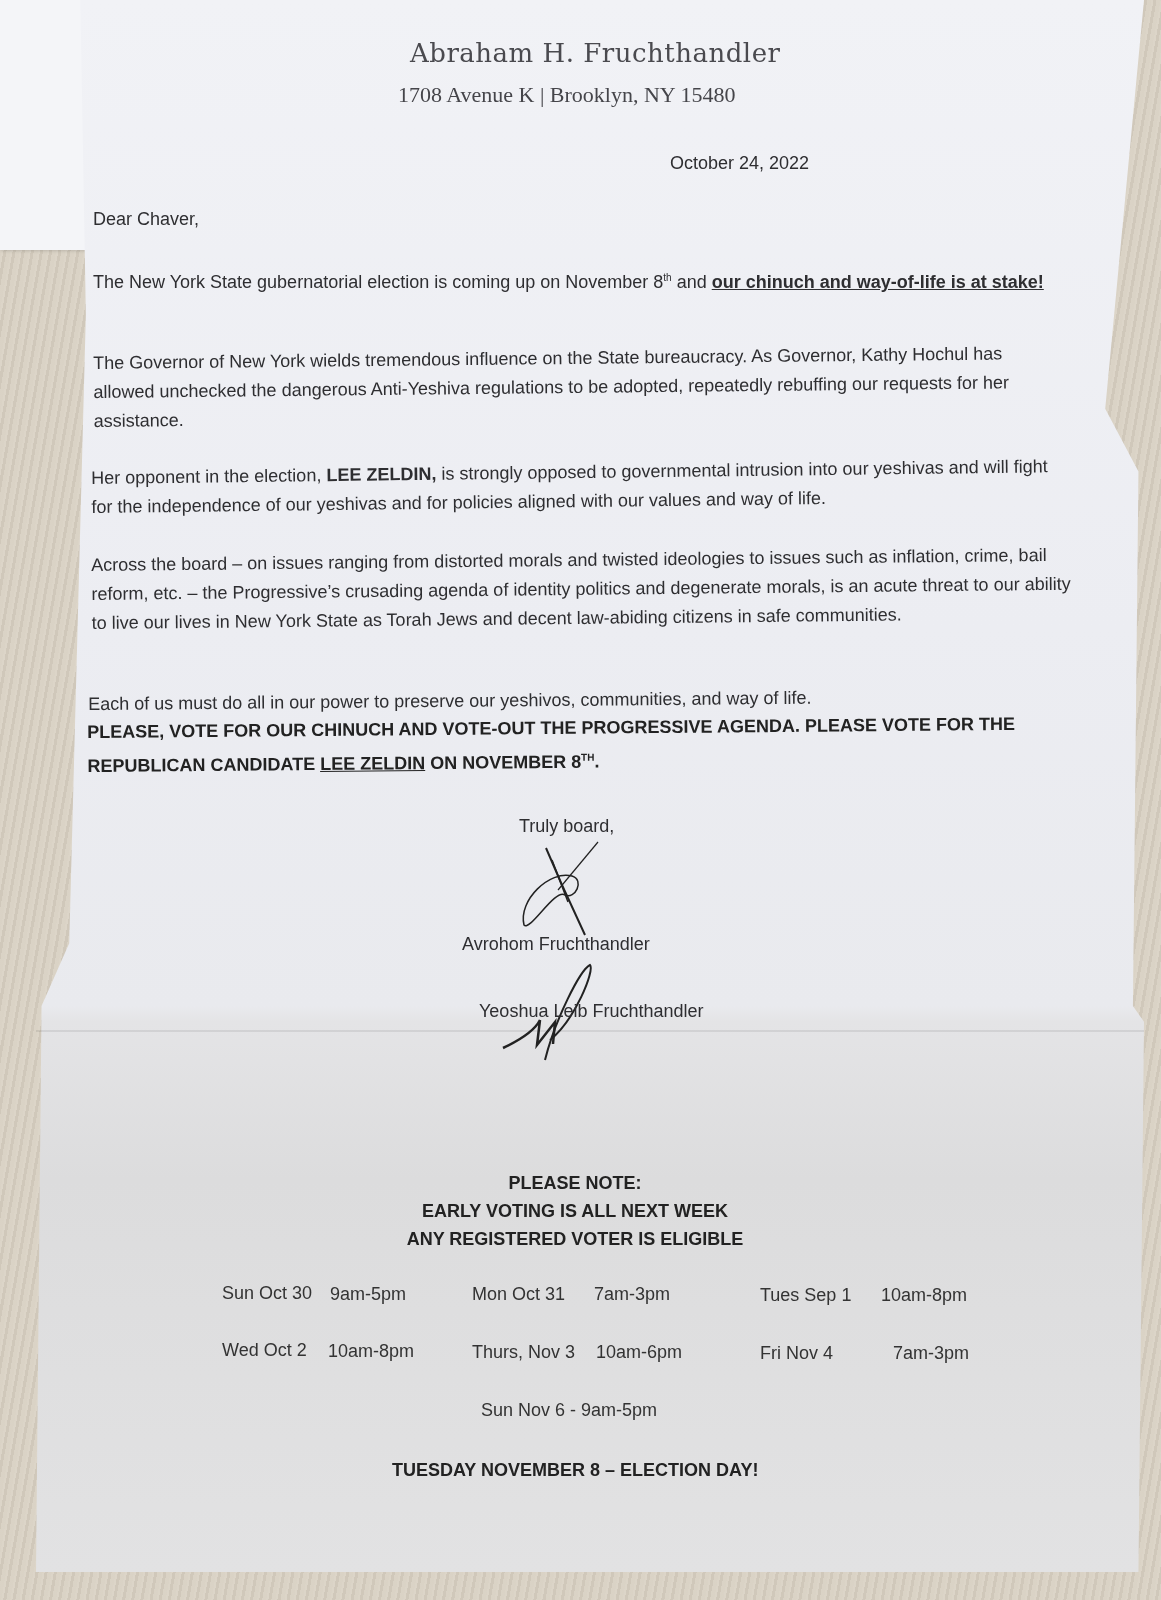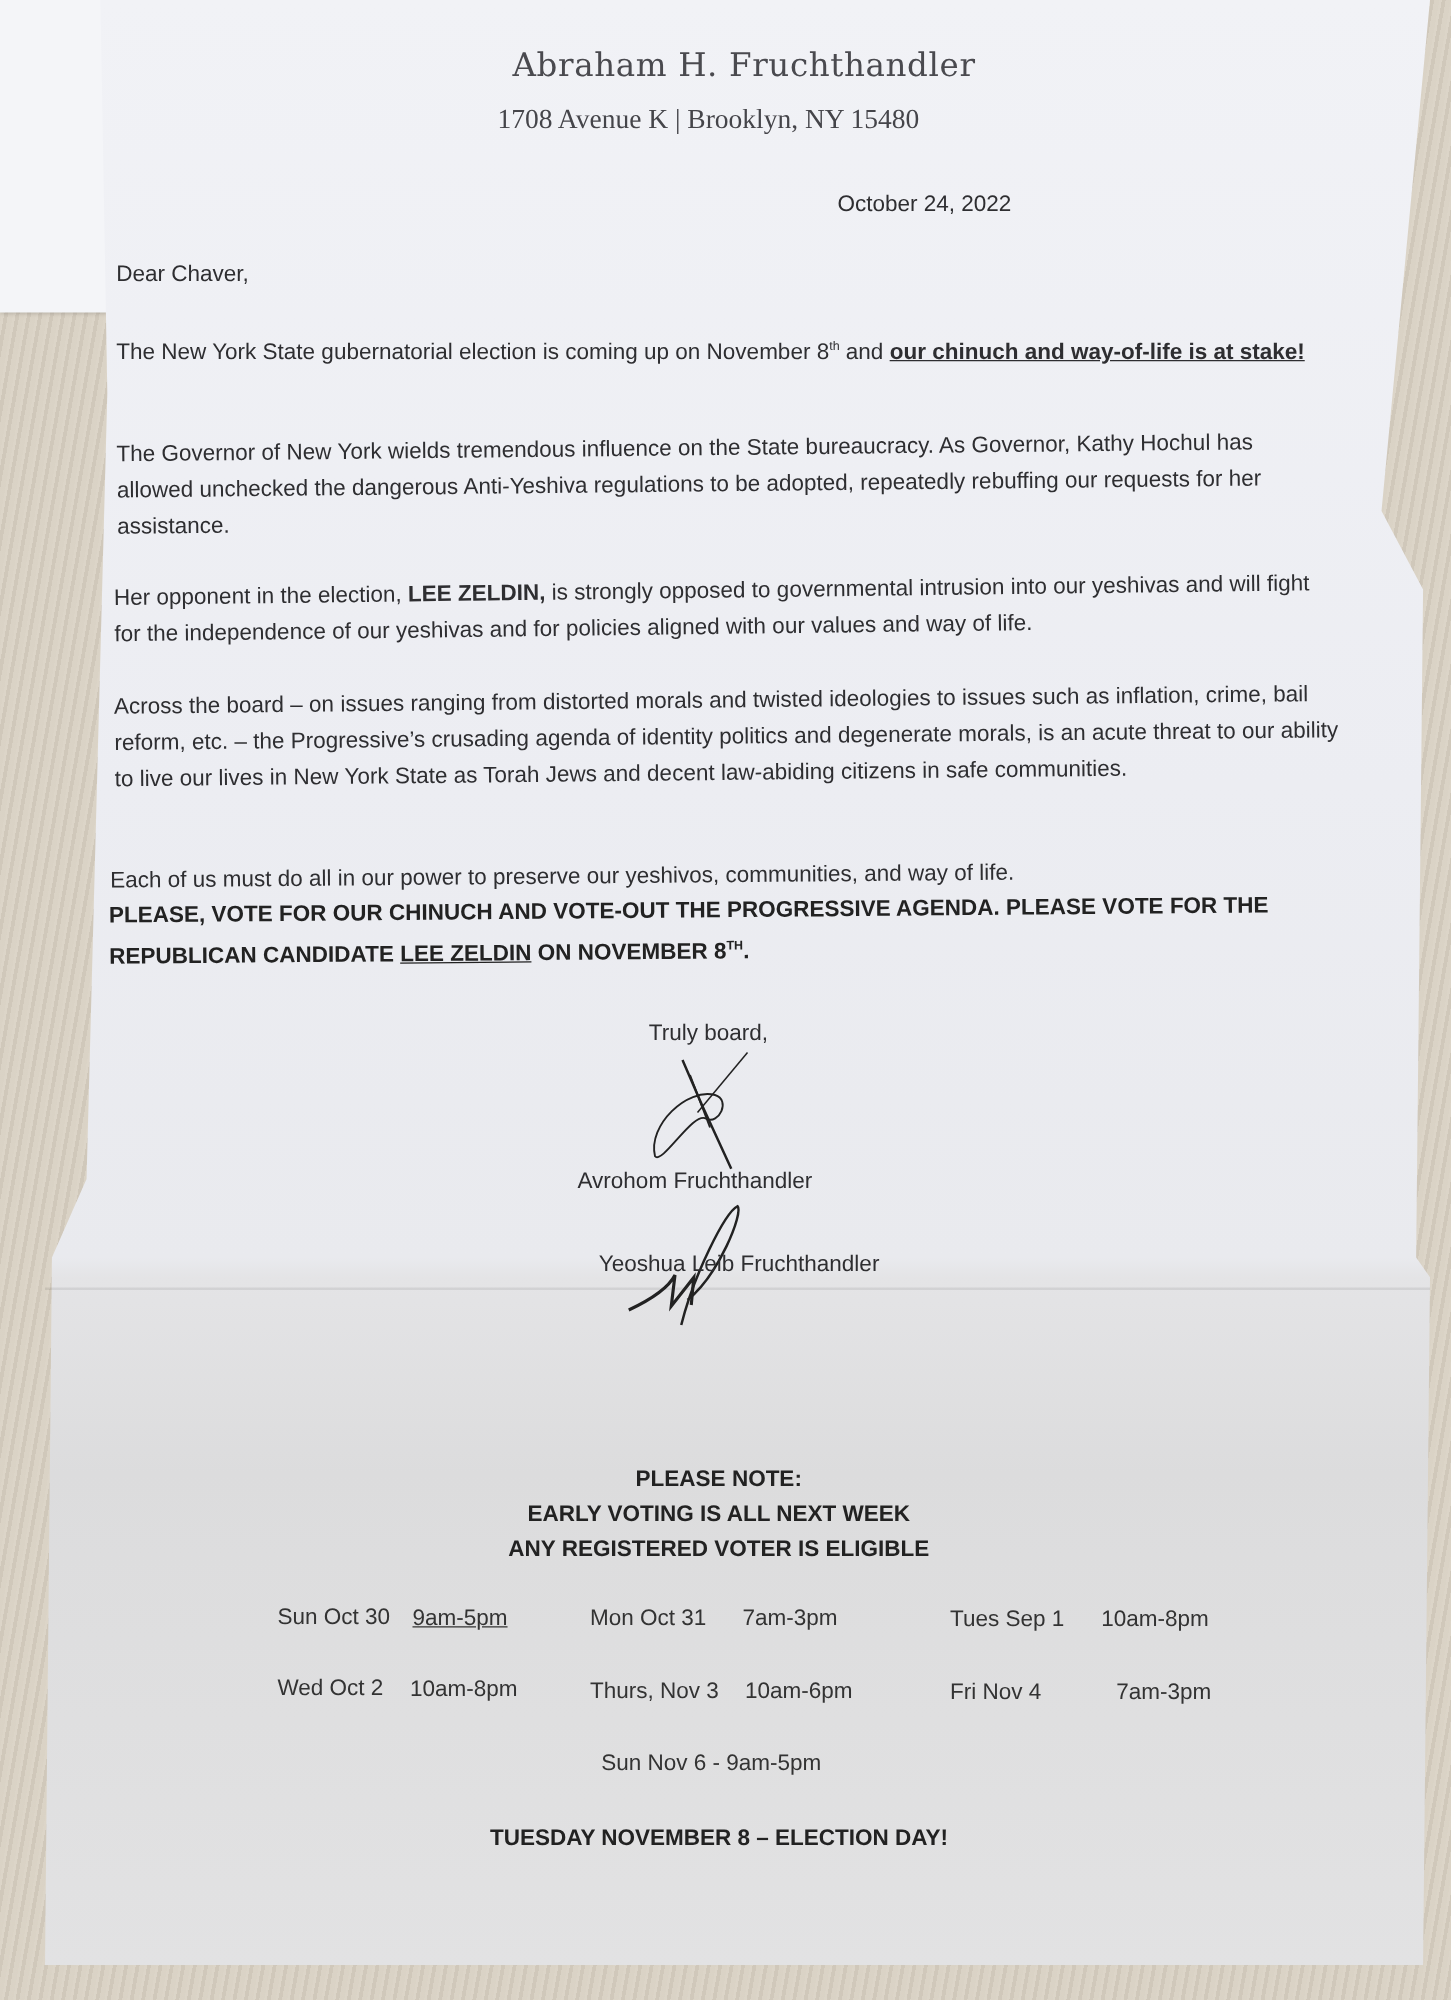--- a/index.html
+++ b/index.html
@@ -73,21 +73,21 @@
   <path d="M50 100 C 60 60, 85 10, 95 5 C 100 10, 80 60, 55 80" stroke="#222" stroke-width="2" fill="none"></path>
   <path d="M8 88 C 25 80, 40 70, 45 60 L 42 85 L 60 62 L 58 84" stroke="#222" stroke-width="2.5" fill="none"></path>
 </svg>
 <div class="abs body-text" style="left:443px;top:997px;margin-left:36px;">Yeoshua Leib Fruchthandler</div>
 
 <div class="abs caps center" style="left:360px;top:1168px;width:430px;">PLEASE NOTE:</div>
 <div class="abs caps center" style="left:360px;top:1196px;width:430px;">EARLY VOTING IS ALL NEXT WEEK</div>
 <div class="abs caps center" style="left:360px;top:1224px;width:430px;">ANY REGISTERED VOTER IS ELIGIBLE</div>
 
 <div class="abs sched" style="left:222px;top:1283px;">Sun Oct 30</div>
-<div class="abs sched" style="left:330px;top:1284px;text-decoration:underline;">9am-5pm</div>
+<div class="abs sched" style="left:330px;top:1284px;">9am-5pm</div>
 <div class="abs sched" style="left:472px;top:1284px;">Mon Oct 31</div>
 <div class="abs sched" style="left:594px;top:1284px;">7am-3pm</div>
 <div class="abs sched" style="left:760px;top:1285px;">Tues Sep 1</div>
 <div class="abs sched" style="left:881px;top:1285px;">10am-8pm</div>
 
 <div class="abs sched" style="left:222px;top:1340px;">Wed Oct 2</div>
 <div class="abs sched" style="left:328px;top:1341px;">10am-8pm</div>
 <div class="abs sched" style="left:472px;top:1342px;">Thurs, Nov 3</div>
 <div class="abs sched" style="left:596px;top:1342px;">10am-6pm</div>
 <div class="abs sched" style="left:760px;top:1343px;">Fri Nov 4</div>

